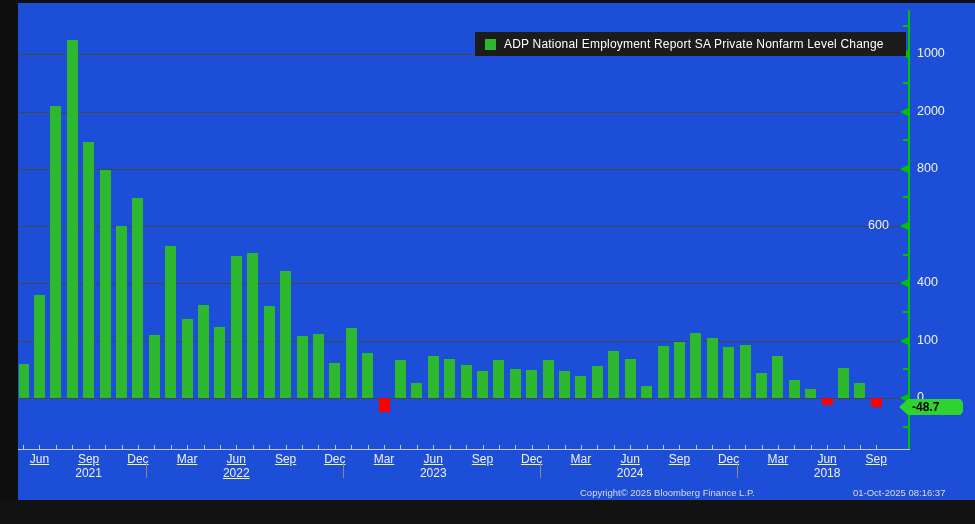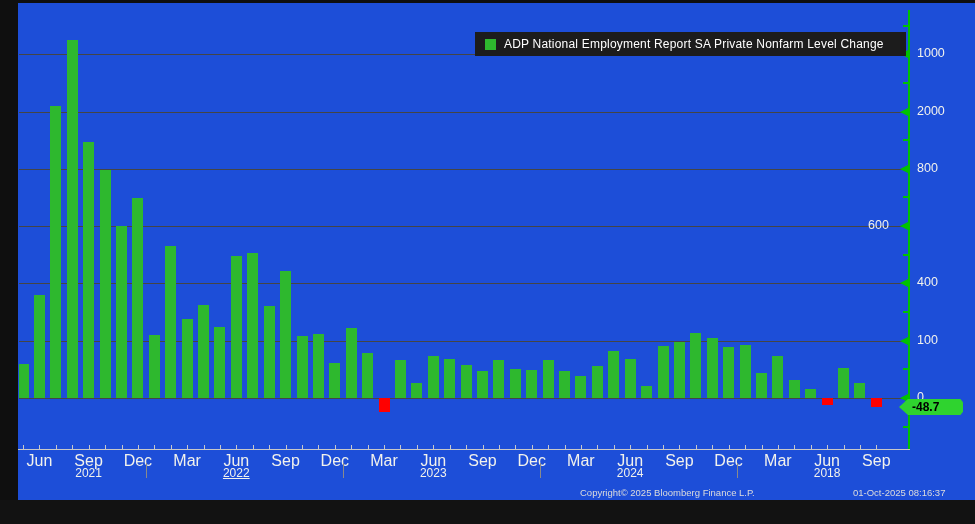--- a/index.html
+++ b/index.html
@@ -10,22 +10,22 @@
   .strip{position:absolute;background:#0f0f0f;}
   .gridline{position:absolute;height:1px;background:#454545;z-index:1;}
   .bar{position:absolute;z-index:2;}
   .yaxis{position:absolute;width:2px;background:#00c200;z-index:3;}
   .ytick-major{position:absolute;width:0;height:0;border-right:8px solid #00c200;
     border-top:4px solid transparent;border-bottom:4px solid transparent;z-index:3;}
   .ytick-minor{position:absolute;width:5px;height:2px;background:#00c200;z-index:3;}
   .ylabel{position:absolute;color:#f2f2ec;font-size:12.5px;z-index:2;white-space:nowrap;}
   .xaxis-line{position:absolute;height:1px;background:#c8c8c8;z-index:3;}
   .xtick{position:absolute;width:1px;height:4px;background:#c8c8c8;z-index:3;}
-  .xlabel{position:absolute;color:#f2f2ec;font-size:16px;transform:translateX(-50%);
-    white-space:nowrap;z-index:2;}
+  .xlabel{position:absolute;color:#f2f2ec;font-size:12px;transform:translateX(-50%);
+    white-space:nowrap;z-index:2;text-decoration:underline;}
   .yearlabel{position:absolute;color:#f2f2ec;font-size:12px;transform:translateX(-50%);
     white-space:nowrap;z-index:2;}
   .yeardivider{position:absolute;width:1px;height:15px;background:#8a8a8a;z-index:2;}
   #legend{
     position:absolute;left:475px;top:32px;width:431px;height:24px;background:#1c1c1c;
     display:flex;align-items:center;z-index:4;
   }
   #legend .swatch{width:11px;height:11px;background:#2eb82e;margin-left:10px;flex:0 0 auto;}
   #legend .label{color:#ffffff;font-size:12px;margin-left:8px;white-space:nowrap;letter-spacing:0.2px;}
   #last-badge{

